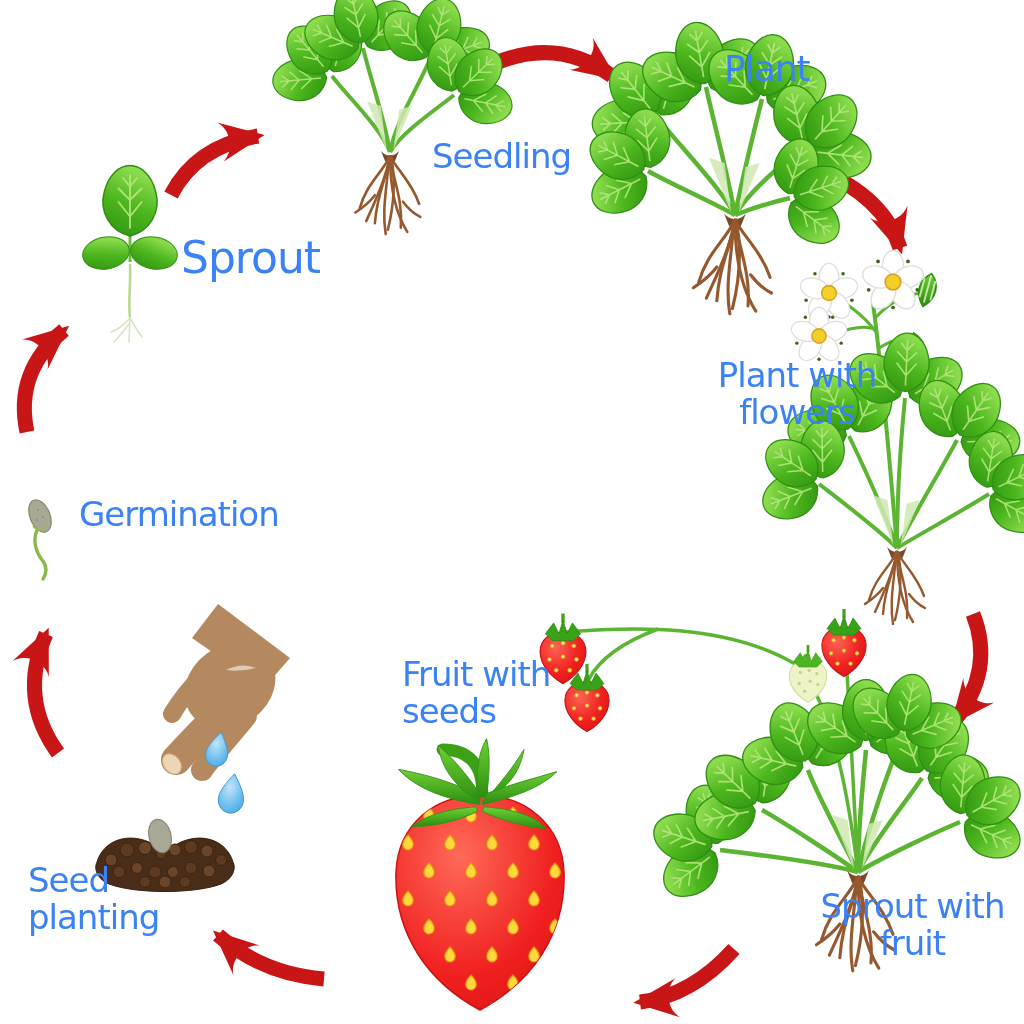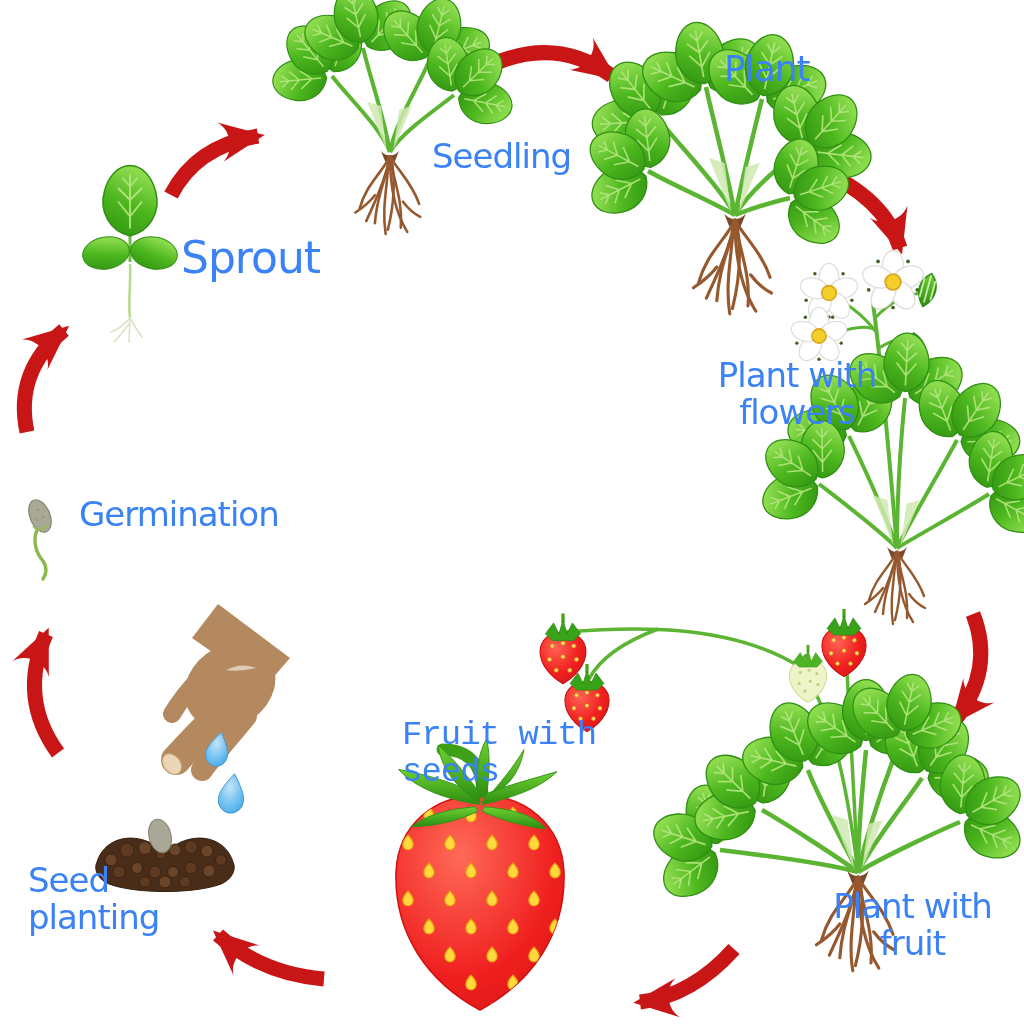--- a/index.html
+++ b/index.html
@@ -6,21 +6,21 @@
   .scene{position:relative;width:1024px;height:1024px;background:#ffffff;overflow:hidden;
          font-family:"DejaVu Sans","Liberation Sans",sans-serif;}
   .scene svg.canvas{position:absolute;left:0;top:0;width:1024px;height:1024px;}
   .label{position:absolute;color:#3b82f6;letter-spacing:-1px;line-height:1.08;white-space:pre-line;}
   .l-sprout      {left:181px;top:234px;font-size:44px;}
   .l-seedling    {left:432px;top:138px;font-size:34px;}
   .l-plant       {left:724px;top:50px;font-size:36px;}
   .l-flowers     {left:696px;top:357px;width:202px;text-align:center;font-size:34px;}
   .l-germination {left:79px;top:496px;font-size:34px;}
   .l-seedplanting{left:28px;top:862px;width:180px;font-size:34px;}
-  .l-fruitseeds  {left:402px;top:717px;width:210px;font-size:34px;font-family:Liberation Mono, monospace;}
+  .l-fruitseeds  {left:402px;top:656px;width:210px;font-size:34px;}
   .l-fruit       {left:810px;top:888px;width:205px;text-align:center;font-size:34px;}
 </style>
 </head>
 <body>
 
 <div class="scene">
 
 <svg class="canvas" viewBox="0 0 1024 1024">
   <defs>
     <linearGradient id="lgLeaf" x1="0" y1="1" x2="0.35" y2="0">
@@ -325,18 +325,18 @@
       </g>
       <ellipse cx="-5" cy="-22" rx="11" ry="17" transform="rotate(-14 -5 -22)" fill="#a9a795" stroke="#83836e" stroke-width="1"></ellipse>
     </g>
   </g>
 </svg>
 
 <div class="label l-sprout">Sprout</div>
 <div class="label l-seedling">Seedling</div>
 <div class="label l-plant">Plant</div>
 <div class="label l-flowers">Plant with flowers</div>
-<div class="label l-fruit">Plant with fruit</div>
+<div class="label l-fruit">Sprout with fruit</div>
 <div class="label l-fruitseeds">Fruit with seeds</div>
 <div class="label l-seedplanting">Seed planting</div>
 <div class="label l-germination">Germination</div>
 
 </div>
 
 </body></html>

